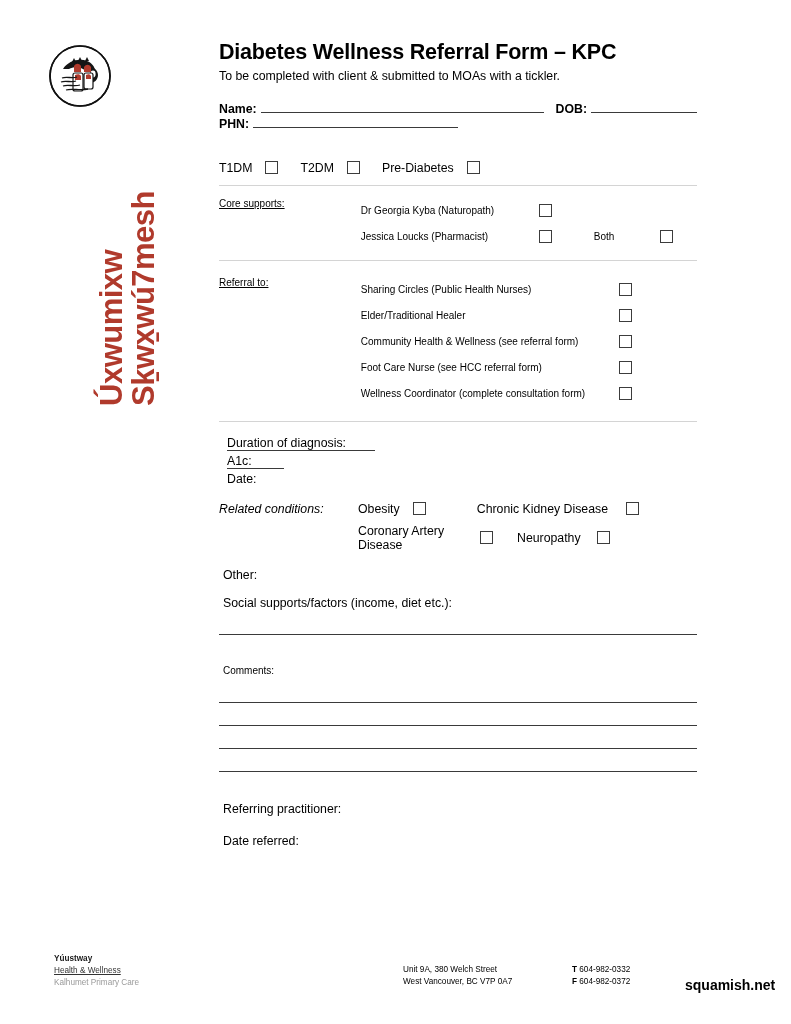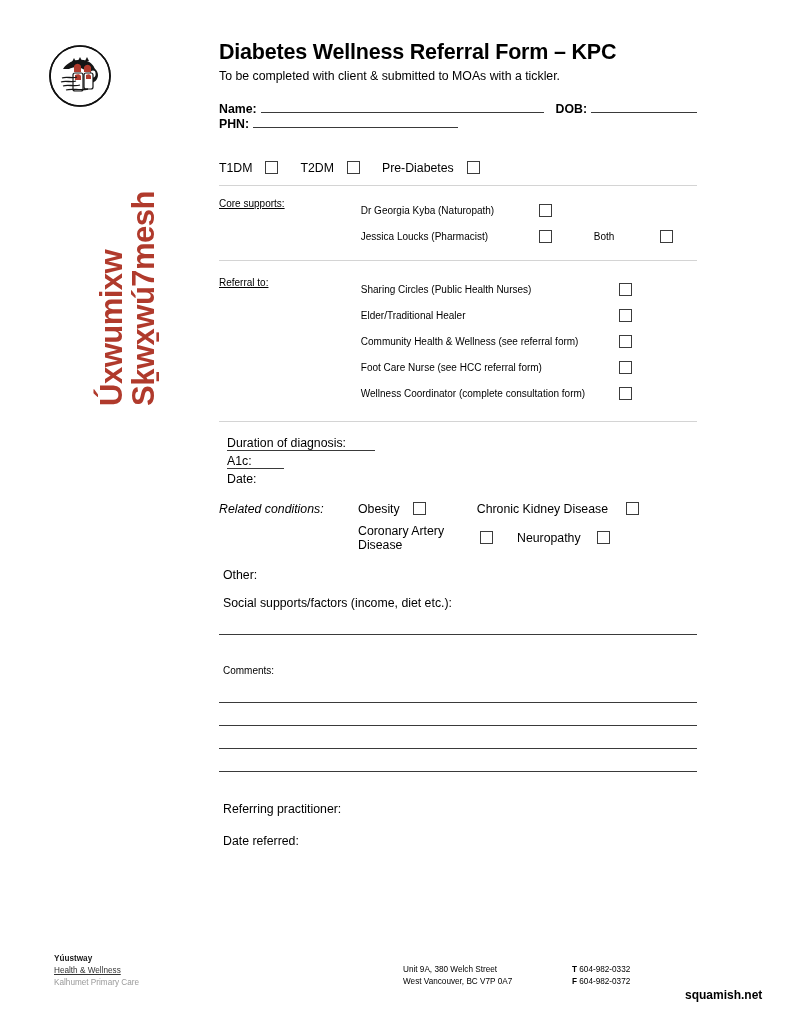--- a/index.html
+++ b/index.html
@@ -218,22 +218,21 @@
     position: absolute;
     left: 528px;
     top: 11px;
   }
   .footer .f-phone b { font-weight: bold; }
   .footer .f-web {
     position: absolute;
     left: 641px;
     top: 22px;
     font-weight: bold;
-    font-size: 12px;
-    margin-top: 12px;
+    font-size: 14px;
   }
 </style>
 </head>
 <body>
 
 <div class="page">
   <div class="page-border"></div>
 
   <div class="logo-wrap">
     <svg width="64" height="64" viewBox="0 0 64 64" xmlns="http://www.w3.org/2000/svg">

